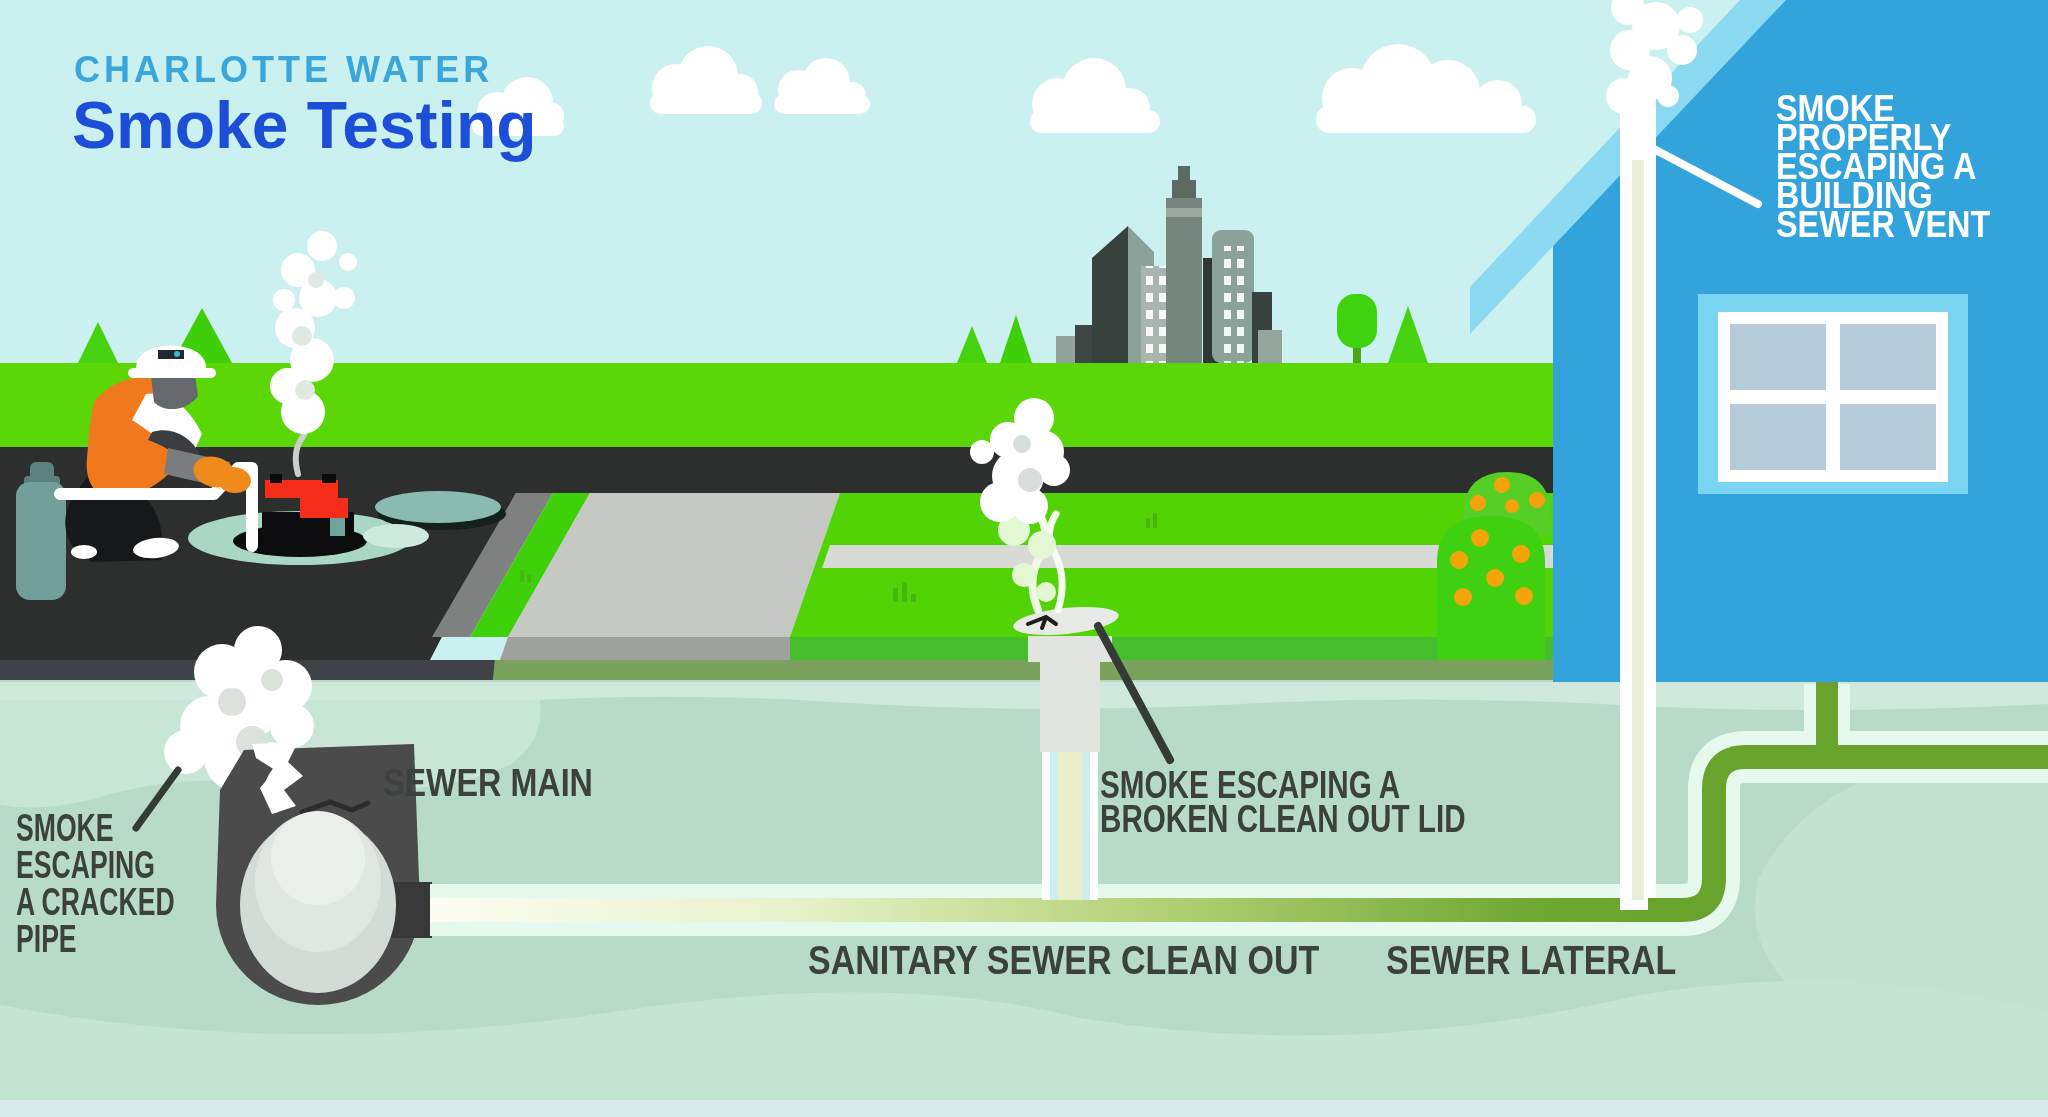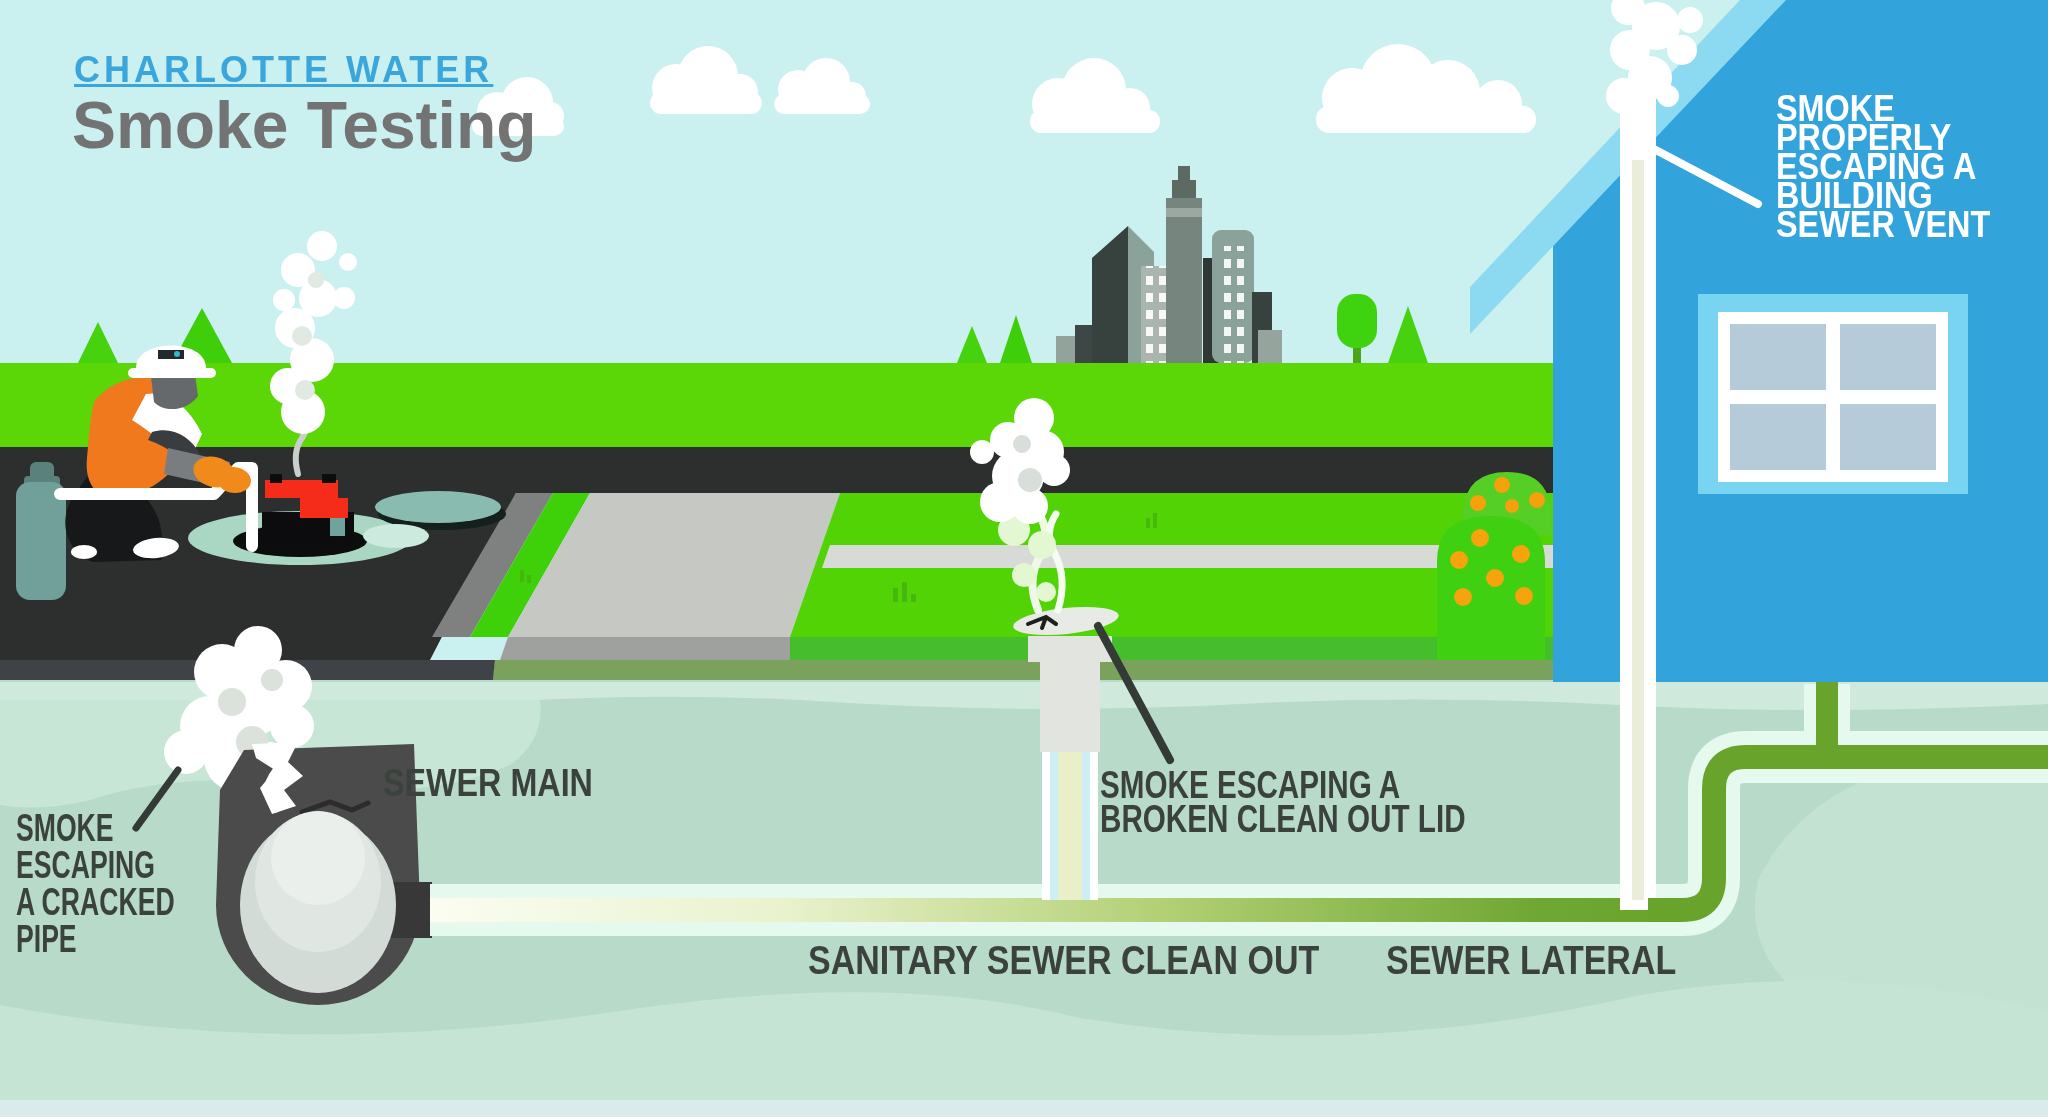--- a/index.html
+++ b/index.html
@@ -2,21 +2,21 @@
 <html><head>
 <meta charset="utf-8">
 <style>
   html,body{margin:0;padding:0;background:#cbf0f0;}
   .stage{position:relative;width:2048px;height:1117px;overflow:hidden;
          font-family:"Liberation Sans",sans-serif;}
   .stage svg{position:absolute;left:0;top:0;}
   .lbl{position:absolute;font-weight:bold;white-space:nowrap;
        transform-origin:left top;line-height:1;}
   .eyebrow{font-size:36px;letter-spacing:4px;color:#3ba6db;}
-  .bigtitle{font-size:66px;color:#737373;line-height:74px;}
+  .bigtitle{font-size:66px;color:#1d4ed8;line-height:74px;}
   .dk{color:#3b423e;}
   .wh{color:#ffffff;}
 </style>
 </head>
 <body>
 
 <div class="stage">
 
 <svg width="2048" height="1117" viewBox="0 0 2048 1117">
   <defs>
@@ -314,21 +314,21 @@
           <circle cx="305" cy="390" r="10"></circle>
           <circle cx="302" cy="336" r="10"></circle>
           <circle cx="316" cy="280" r="8"></circle>
         </g>
   </g>
 
   <line x1="136" y1="828" x2="178" y2="770" stroke="#343b37" stroke-width="7" stroke-linecap="round"></line>
   <line x1="1098" y1="626" x2="1170" y2="760" stroke="#343b37" stroke-width="8" stroke-linecap="round"></line>
 </svg>
 
-<div class="lbl eyebrow" style="left:74px;top:52px;text-decoration:underline;">CHARLOTTE WATER</div>
+<div class="lbl eyebrow" style="left:74px;top:52px;">CHARLOTTE WATER</div>
 
 <div style="position:absolute;left:72px;top:88px;">
   <div class="lbl bigtitle" style="position:static;">Smoke Testing</div>
 </div>
 
 <div style="position:absolute;left:1776px;top:94px;transform:scaleX(0.9);transform-origin:left top;">
   <div class="lbl wh" style="position:static;font-size:36px;line-height:29px;">SMOKE</div>
   <div class="lbl wh" style="position:static;font-size:36px;line-height:29px;">PROPERLY</div>
   <div class="lbl wh" style="position:static;font-size:36px;line-height:29px;">ESCAPING A</div>
   <div class="lbl wh" style="position:static;font-size:36px;line-height:29px;">BUILDING</div>

